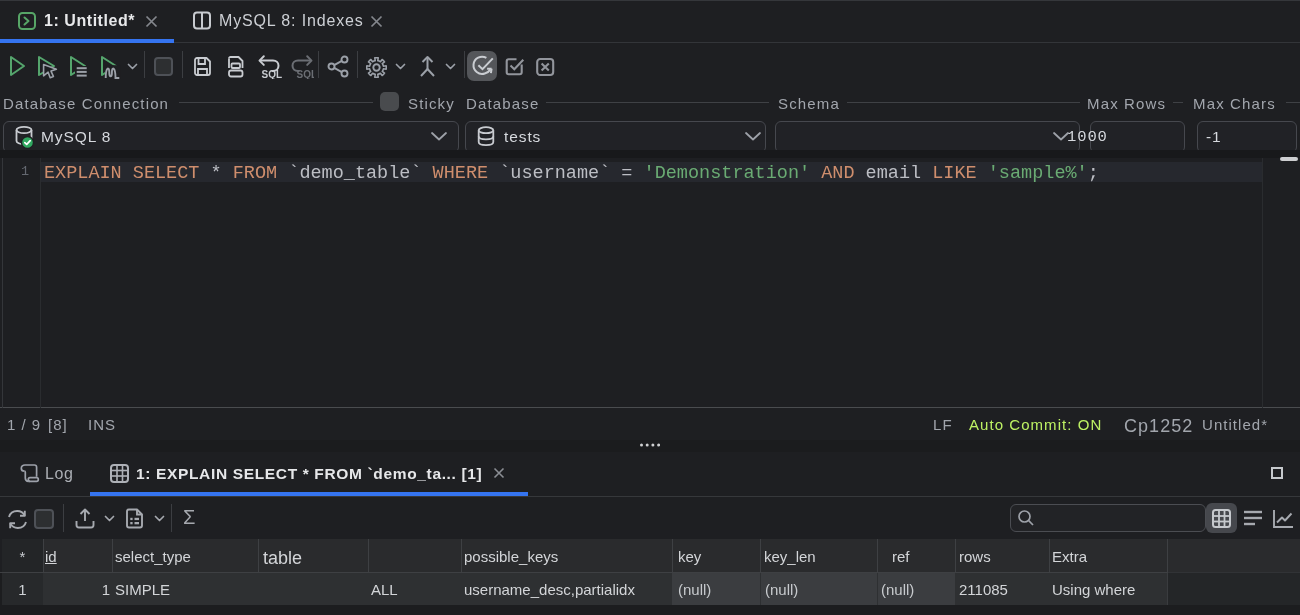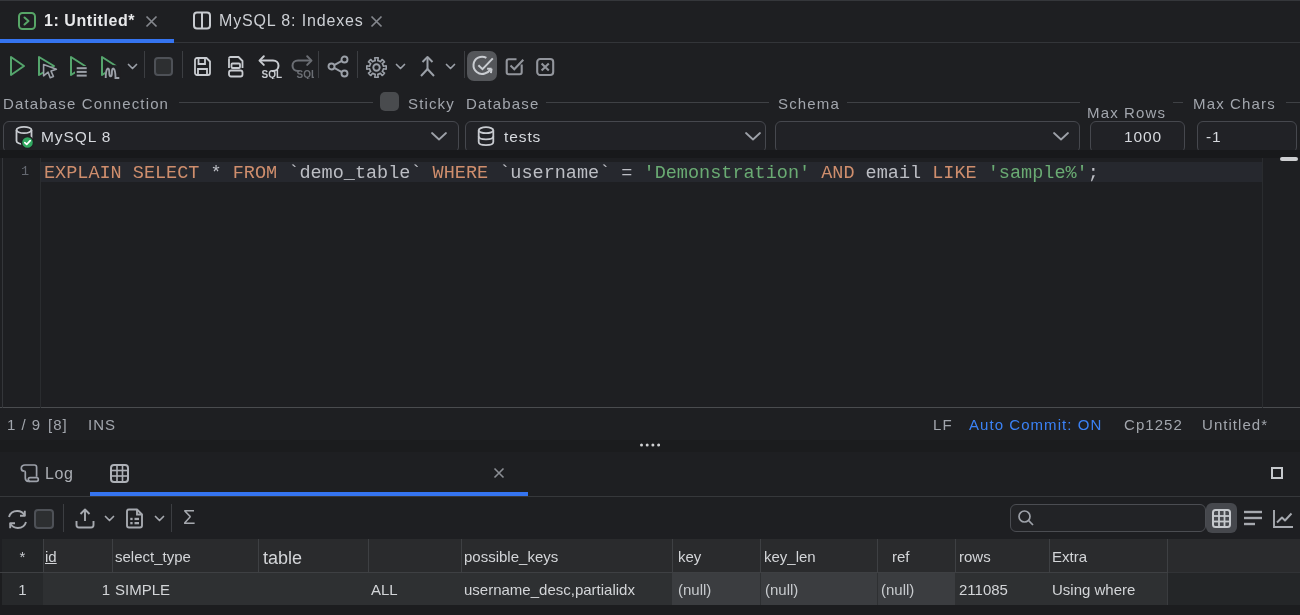--- a/index.html
+++ b/index.html
@@ -141,33 +141,33 @@
 </svg>
 
 <div class="abs lbl" style="left:3px;top:95px;">Database Connection</div>
 <div class="abs hline" style="left:179px;top:102px;width:194px;"></div>
 <div class="abs" style="left:380px;top:92px;width:19px;height:19px;background:#494b4e;border-radius:5px;"></div>
 <div class="abs lbl" style="left:408px;top:95px;">Sticky</div>
 <div class="abs lbl" style="left:466px;top:95px;">Database</div>
 <div class="abs hline" style="left:546px;top:102px;width:223px;"></div>
 <div class="abs lbl" style="left:778px;top:95px;">Schema</div>
 <div class="abs hline" style="left:847px;top:102px;width:233px;"></div>
-<div class="abs lbl" style="left:1087px;top:104px;">Max Rows</div>
+<div class="abs lbl" style="left:1087px;top:95px;">Max Rows</div>
 <div class="abs hline" style="left:1173px;top:102px;width:10px;"></div>
 <div class="abs lbl" style="left:1193px;top:95px;">Max Chars</div>
 <div class="abs hline" style="left:1286px;top:102px;width:14px;"></div>
 
 <div class="combo" style="left:3px;top:121px;width:456px;"></div>
 <div class="combo" style="left:465px;top:121px;width:301px;"></div>
 <div class="combo" style="left:775px;top:121px;width:305px;"></div>
 <div class="combo" style="left:1090px;top:121px;width:95px;"></div>
 <div class="combo" style="left:1197px;top:121px;width:100px;"></div>
 <div class="ctext" style="left:41px;top:121px;">MySQL 8</div>
 <div class="ctext" style="left:504px;top:121px;">tests</div>
-<div class="ctext" style="left:1124px;top:121px;">1000</div>
+<div class="ctext" style="left:1067px;top:121px;font-family:Liberation Mono, monospace;">1000</div>
 <div class="ctext" style="left:1206px;top:121px;">-1</div>
 
 <svg class="abs" style="left:14px;top:125px" width="22" height="24" viewBox="0 0 22 24">
   <ellipse cx="10" cy="5" rx="7.5" ry="3.2" fill="none" stroke="#c8cbd0" stroke-width="1.8"></ellipse>
   <path d="M2.5 5 L2.5 16 C2.5 17.8 5.8 19.2 10 19.2 C14.2 19.2 17.5 17.8 17.5 16 L17.5 5" fill="none" stroke="#c8cbd0" stroke-width="1.8"></path>
   <circle cx="13.5" cy="17.5" r="6" fill="#2fa860" stroke="#1e1f22" stroke-width="1.4"></circle>
   <path d="M10.8 17.6 L12.7 19.4 L16.2 15.7" fill="none" stroke="#fff" stroke-width="1.7" stroke-linecap="round" stroke-linejoin="round"></path>
 </svg>
 
 <svg class="abs" style="left:476px;top:126px" width="20" height="21" viewBox="0 0 20 21">
@@ -193,22 +193,22 @@
 <div class="abs" style="left:1262px;top:158px;width:1px;height:250px;background:#2a2c2f;"></div>
 <div class="abs" style="left:41px;top:162px;width:1221px;height:20px;background:#26282e;"></div>
 <div class="abs" style="left:1280px;top:157px;width:18px;height:4px;background:#cdced0;border-radius:2px;"></div>
 <div class="abs" style="left:0;top:164px;width:29px;text-align:right;color:#646870;font-family:'Liberation Mono',monospace;font-size:13.5px;">1</div>
 <div class="abs" style="left:44px;top:163px;font-family:'Liberation Mono',monospace;font-size:18.5px;white-space:pre;color:#bcbec4;"><span style="color:#cf8e6d">EXPLAIN SELECT</span> * <span style="color:#cf8e6d">FROM</span> `demo_table` <span style="color:#cf8e6d">WHERE</span> `username` = <span style="color:#6aab73">'Demonstration'</span> <span style="color:#cf8e6d">AND</span> email <span style="color:#cf8e6d">LIKE</span> <span style="color:#6aab73">'sample%'</span>;</div>
 
 <div class="abs" style="left:7px;top:416px;font-size:15px;letter-spacing:1px;color:#a2a6ad;">1 / 9</div>
 <div class="abs" style="left:48px;top:416px;font-size:15px;letter-spacing:1px;color:#a2a6ad;">[8]</div>
 <div class="abs" style="left:88px;top:416px;font-size:15px;letter-spacing:1px;color:#a2a6ad;">INS</div>
 <div class="abs" style="left:933px;top:416px;font-size:15px;letter-spacing:1.05px;color:#a2a6ad;">LF</div>
-<div class="abs" style="left:969px;top:416px;font-size:15px;letter-spacing:1.05px;color:#3b82f6;">Auto Commit: ON</div>
-<div class="abs" style="left:1124px;top:416px;font-size:15px;letter-spacing:1.05px;color:#a2a6ad;">Cp1252</div>
+<div class="abs" style="left:969px;top:416px;font-size:15px;letter-spacing:1.05px;color:#bef264;">Auto Commit: ON</div>
+<div class="abs" style="left:1124px;top:416px;font-size:18px;letter-spacing:1.05px;color:#a2a6ad;">Cp1252</div>
 <div class="abs" style="left:1202px;top:416px;font-size:15px;letter-spacing:1.05px;color:#a2a6ad;">Untitled*</div>
 
 <div class="abs" style="left:0;top:440px;width:1300px;height:12px;background:#1b1c1e;"></div>
 <div class="abs" style="left:640px;top:443px;width:20px;height:4px;">
   <svg width="20" height="4" viewBox="0 0 20 4">
     <circle cx="1.5" cy="2" r="1.5" fill="#cfd0d2"></circle>
         <circle cx="7.2" cy="2" r="1.5" fill="#cfd0d2"></circle>
     <circle cx="12.9" cy="2" r="1.5" fill="#cfd0d2"></circle>
         <circle cx="18.6" cy="2" r="1.5" fill="#cfd0d2"></circle>
   </svg>
@@ -223,20 +223,21 @@
   <path d="M12 15.6 C11 15.6 10.3 16.4 10.3 17.4 C10.3 18.4 11 19.3 12 19.3" fill="none" stroke="#9da1aa" stroke-width="1.7"></path>
 </svg>
 <div class="abs" style="left:45px;top:465px;font-size:16px;letter-spacing:0.6px;color:#abaeb4;">Log</div>
 <svg class="abs" style="left:110px;top:464px" width="19" height="19" viewBox="0 0 19 19">
   <rect x="1" y="1" width="17" height="17" rx="3" fill="none" stroke="#aeb1b7" stroke-width="2"></rect>
   <line x1="1" y1="6.5" x2="18" y2="6.5" stroke="#aeb1b7" stroke-width="1.6"></line>
   <line x1="1" y1="12" x2="18" y2="12" stroke="#aeb1b7" stroke-width="1.6"></line>
   <line x1="7" y1="1" x2="7" y2="18" stroke="#aeb1b7" stroke-width="1.6"></line>
   <line x1="12.5" y1="1" x2="12.5" y2="18" stroke="#aeb1b7" stroke-width="1.6"></line>
 </svg>
+<div class="abs" style="left:136px;top:465px;font-size:15.5px;font-weight:bold;letter-spacing:0.65px;color:#e6e7e9;">1: EXPLAIN SELECT * FROM `demo_ta... [1]</div>
 <svg class="abs" style="left:492px;top:466px" width="14" height="14" viewBox="0 0 14 14">
   <path d="M2.5 2.5 L11.5 11.5 M11.5 2.5 L2.5 11.5" stroke="#8b8e94" stroke-width="1.6"></path>
 </svg>
 <div class="abs" style="left:90px;top:492px;width:438px;height:4px;background:#3574f0;"></div>
 <div class="abs" style="left:1271px;top:467px;width:12px;height:12px;border:2px solid #c6c9cd;"></div>
 
 <svg class="abs" style="left:6px;top:508px" width="23" height="23" viewBox="0 0 23 23">
   <path d="M3 9 C4 5.5 7.3 3 11.2 3 C14.5 3 17.4 4.9 18.8 7.6" fill="none" stroke="#a6a9af" stroke-width="1.9"></path>
   <path d="M18.8 2.8 L18.8 7.8 L14 7.8" fill="none" stroke="#a6a9af" stroke-width="1.9" stroke-linejoin="round"></path>
   <path d="M20 14 C19 17.5 15.7 20 11.8 20 C8.5 20 5.6 18.1 4.2 15.4" fill="none" stroke="#a6a9af" stroke-width="1.9"></path>

